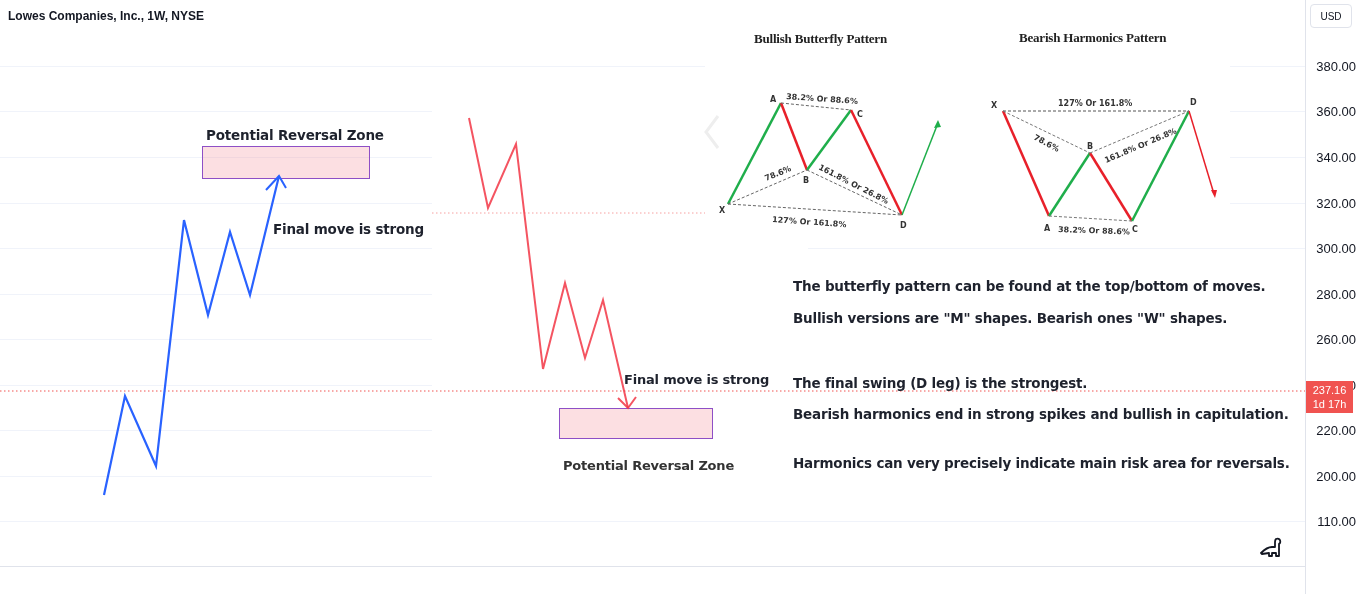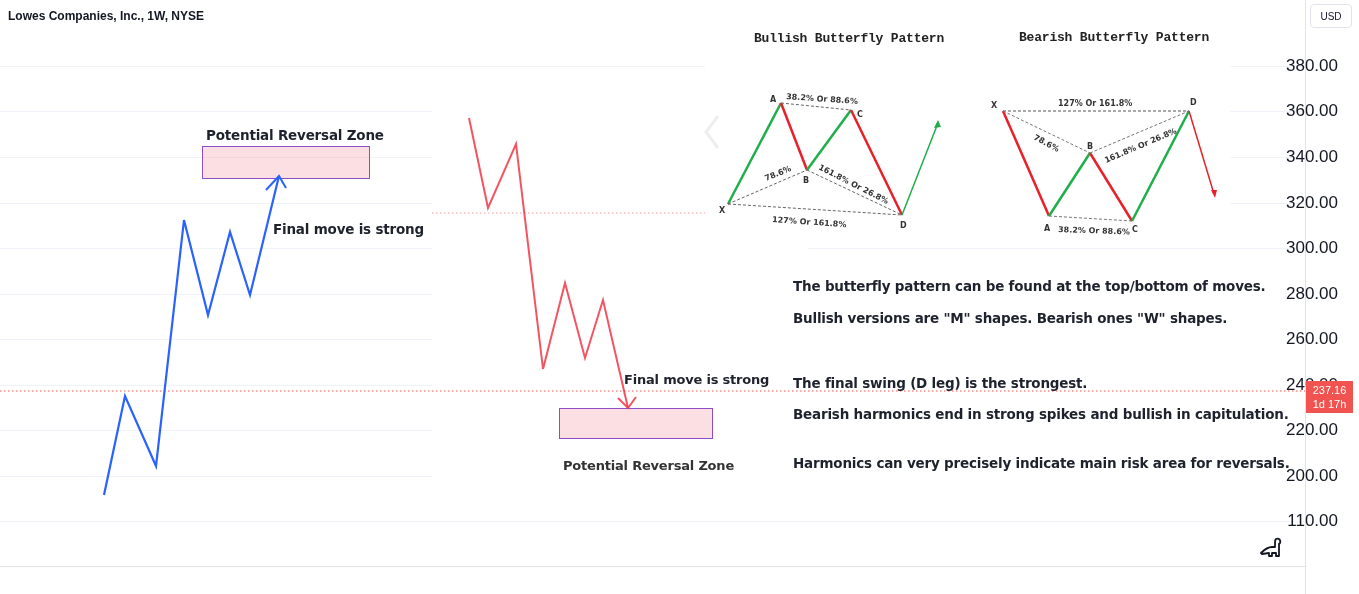--- a/index.html
+++ b/index.html
@@ -1,26 +1,26 @@
 <!DOCTYPE html>
 <html><head>
 <meta charset="utf-8">
 <style>
   html, body { margin:0; padding:0; background:#ffffff; }
   body { width:1359px; height:594px; position:relative; overflow:hidden; font-family:"DejaVu Sans", sans-serif; }
   .chart-area { position:absolute; left:0; top:0; width:1305px; height:566px; background:#fff; }
   .grid-line { position:absolute; left:0; width:1305px; height:1px; background:#f0f3fa; }
   .price-axis { position:absolute; left:1305px; top:0; width:54px; height:594px; border-left:1px solid #e0e3eb; background:#fff; }
   .bottom-axis { position:absolute; left:0; top:566px; width:1305px; height:28px; border-top:1px solid #e0e3eb; background:#fff; }
-  .tick-label { position:absolute; right:22px; font-size:17px; color:#131722; font-family:"Liberation Sans", sans-serif; transform:translateY(-50%); }
+  .tick-label { position:absolute; right:4px; font-size:13px; color:#131722; font-family:"Liberation Sans", sans-serif; transform:translateY(-50%); }
   .usd-button { position:absolute; left:1310px; top:4px; width:42px; height:24px; border:1px solid #e0e3eb; border-radius:4px; font-size:10px; color:#131722; display:flex; align-items:center; justify-content:center; font-family:"Liberation Sans", sans-serif; background:#fff; box-sizing:border-box; }
   .price-badge { position:absolute; left:1306px; top:381px; width:47px; height:32px; background:#f05350; color:#fff; font-size:11px; font-family:"Liberation Sans", sans-serif; text-align:center; line-height:14px; padding-top:2px; box-sizing:border-box; }
   .title { position:absolute; left:8px; top:9px; font-size:12px; font-weight:bold; color:#131722; font-family:"Liberation Sans", sans-serif; }
   .overlay-white { position:absolute; background:#fff; }
-  .pattern-title { position:absolute; font-size:13px; font-weight:bold; color:#222; font-family:Liberation Mono, monospace; letter-spacing:-0.2px; }
+  .pattern-title { position:absolute; font-size:13px; font-weight:bold; color:#222; font-family:Liberation Serif, serif; letter-spacing:-0.2px; }
   .note { position:absolute; left:793px; font-size:13.5px; font-weight:bold; color:#1e222d; font-family:"DejaVu Sans", sans-serif; white-space:nowrap; letter-spacing:-0.2px;text-align:center; }
   .annot { position:absolute; font-size:13.5px; font-weight:bold; color:#1e222d; font-family:"DejaVu Sans", sans-serif; white-space:nowrap; letter-spacing:-0.2px; }
   .zone { position:absolute; background:rgba(244,150,160,0.3); border:1px solid #8e4fc6; box-sizing:border-box; }
   .tiny { font-family:"DejaVu Sans", sans-serif; font-size:8px; font-weight:bold; fill:#333; }
   .dino { position:absolute; left:1258px; top:536px; width:28px; height:28px; }
 </style>
 </head>
 <body>
 
 <div class="chart-area">
@@ -58,21 +58,21 @@
     <polyline points="469,118 488,208 516,144 543,369 565,283 585,358 603,300 628,408" fill="none" stroke="#f23645" stroke-width="2" stroke-linejoin="miter" opacity="0.85"></polyline>
     <polyline points="618,398 628,408 636,397" fill="none" stroke="#f23645" stroke-width="2" opacity="0.85"></polyline>
   </svg>
 
   <div class="annot" style="left:206px;top:127px;">Potential Reversal Zone</div>
   <div class="annot" style="left:273px;top:221px;">Final move is strong</div>
   <div class="annot" style="left:624px;top:372px;font-size:13px;">Final move is strong</div>
   <div class="annot" style="left:563px;top:458px;font-size:13px;color:#333;">Potential Reversal Zone</div>
 
   <div class="pattern-title" style="left:754px;top:31px;">Bullish Butterfly Pattern</div>
-  <div class="pattern-title" style="left:1019px;top:30px;">Bearish Butterfly Pattern</div>
+  <div class="pattern-title" style="left:1019px;top:30px;">Bearish Harmonics Pattern</div>
 
   <svg style="position:absolute;left:702px;top:112px" width="20" height="40">
     <polyline points="16,4 4,20 16,36" fill="none" stroke="#eeeeee" stroke-width="3"></polyline>
   </svg>
 
   <svg style="position:absolute;left:700px;top:80px" width="260" height="160">
     <line x1="28" y1="124" x2="81" y2="23" stroke="#1fae4b" stroke-width="2.5"></line>
     <line x1="81" y1="23" x2="107" y2="90" stroke="#e8202a" stroke-width="2.5"></line>
     <line x1="107" y1="90" x2="151" y2="30" stroke="#1fae4b" stroke-width="2.5"></line>
     <line x1="151" y1="30" x2="202" y2="135" stroke="#e8202a" stroke-width="2.5"></line>

